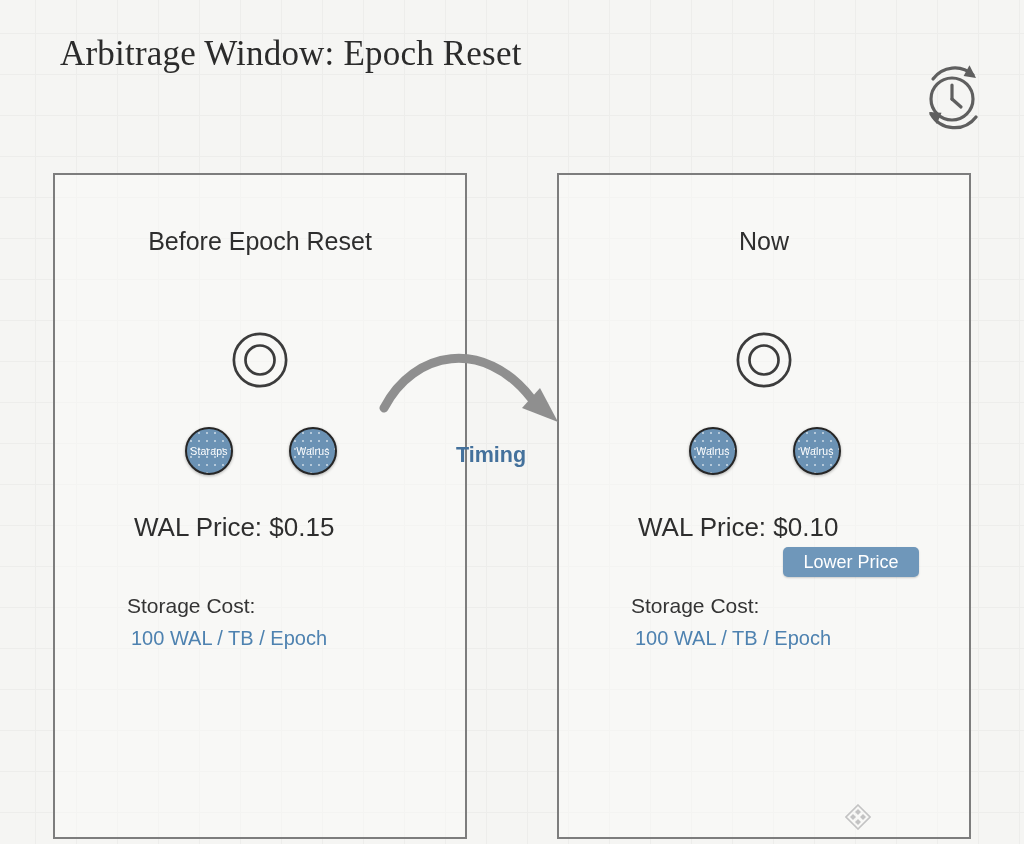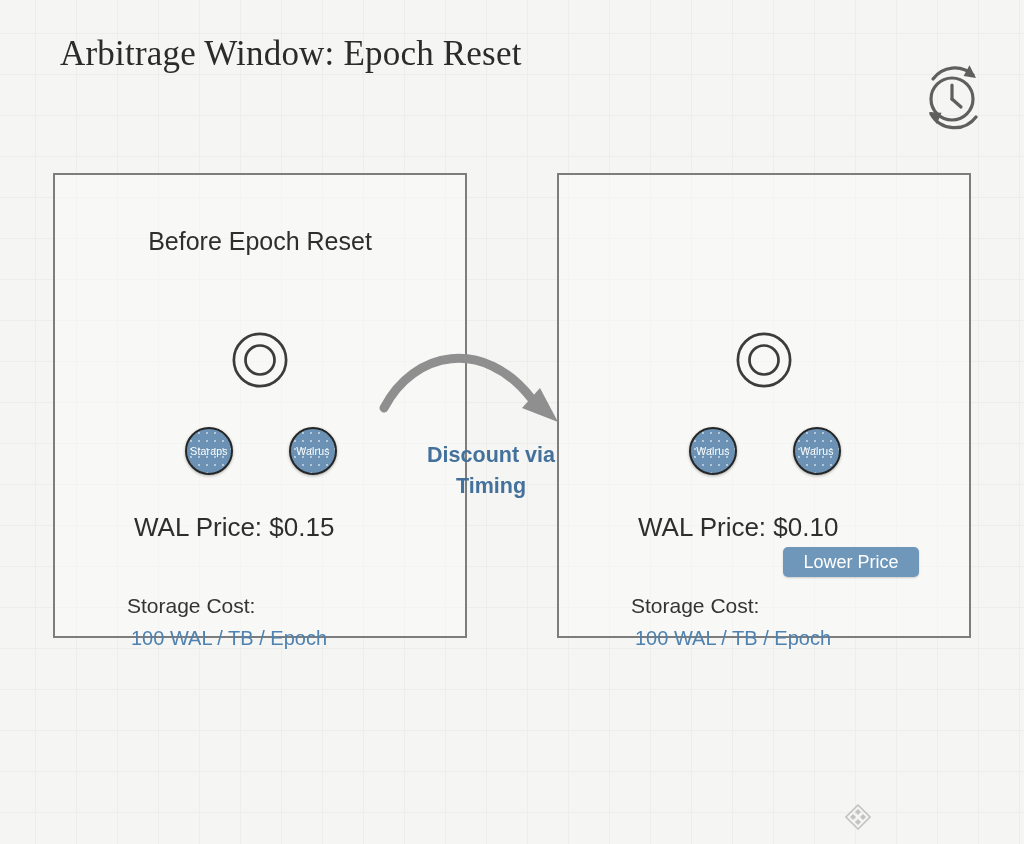--- a/index.html
+++ b/index.html
@@ -14,21 +14,21 @@
     background-position:-6px -8px;
     font-family:"Liberation Sans", sans-serif;
     overflow:hidden;
   }
   .title{
     position:absolute;left:60px;top:34px;
     font-size:35px;color:#2b2b2b;letter-spacing:.2px;font-family:Liberation Serif, serif;
   }
   .clock-icon{position:absolute;left:916px;top:56px;width:78px;height:74px;}
   .panel{
-    position:absolute;top:173px;width:414px;height:465px;
+    position:absolute;top:173px;width:414px;height:666px;
     border:2px solid #7d7d7d;box-sizing:border-box;
     background:rgba(252,252,251,0.45);
   }
   .panel.before{left:53px;}
   .panel.now{left:557px;}
   .panel-heading{
     position:absolute;top:52px;left:0;width:100%;
     text-align:center;font-size:25px;color:#2e2e2e;
   }
   .target-icon{position:absolute;top:155px;left:50%;transform:translateX(-50%);width:60px;height:60px;}
@@ -99,20 +99,21 @@
     </div>
     <div class="token-badge pos-b">
       <span>Walrus</span>
     </div>
     <div class="wal-price">WAL Price: $0.15</div>
     <div class="storage-cost-label">Storage Cost:</div>
     <div class="storage-cost-value">100 WAL / TB / Epoch</div>
   </div>
 
   <div class="panel now">
+    <div class="panel-heading">Now</div>
     <svg class="target-icon" viewBox="0 0 62 62">
       <circle cx="31" cy="31" r="27" fill="none" stroke="#3c3c3c" stroke-width="2.8"></circle>
       <circle cx="31" cy="31" r="15" fill="none" stroke="#3c3c3c" stroke-width="2.8"></circle>
     </svg>
     <div class="token-badge pos-a">
       <span>Walrus</span>
     </div>
     <div class="token-badge pos-b">
       <span>Walrus</span>
     </div>
@@ -121,21 +122,20 @@
     <div class="storage-cost-label">Storage Cost:</div>
     <div class="storage-cost-value">100 WAL / TB / Epoch</div>
   </div>
 
   <svg class="arrow-svg" viewBox="0 0 200 110">
     <path d="M12,66 C42,8 112,-4 159,56" fill="none" stroke="#8f8f8f" stroke-width="9" stroke-linecap="round"></path>
     <polygon points="186,80 150,66 168,46" fill="#8f8f8f"></polygon>
   </svg>
 
   <div class="discount-label">
-    <div>Discount via</div>
     <div>Timing</div>
   </div>
 
   <div class="watermark">
     <svg class="diamond" viewBox="0 0 26 26">
       <g fill="#c3c3c3">
         <path d="M13,5 L16,8 L13,11 L10,8 Z"></path>
         <path d="M13,15 L16,18 L13,21 L10,18 Z"></path>
         <path d="M8,10 L11,13 L8,16 L5,13 Z"></path>
         <path d="M18,10 L21,13 L18,16 L15,13 Z"></path>

